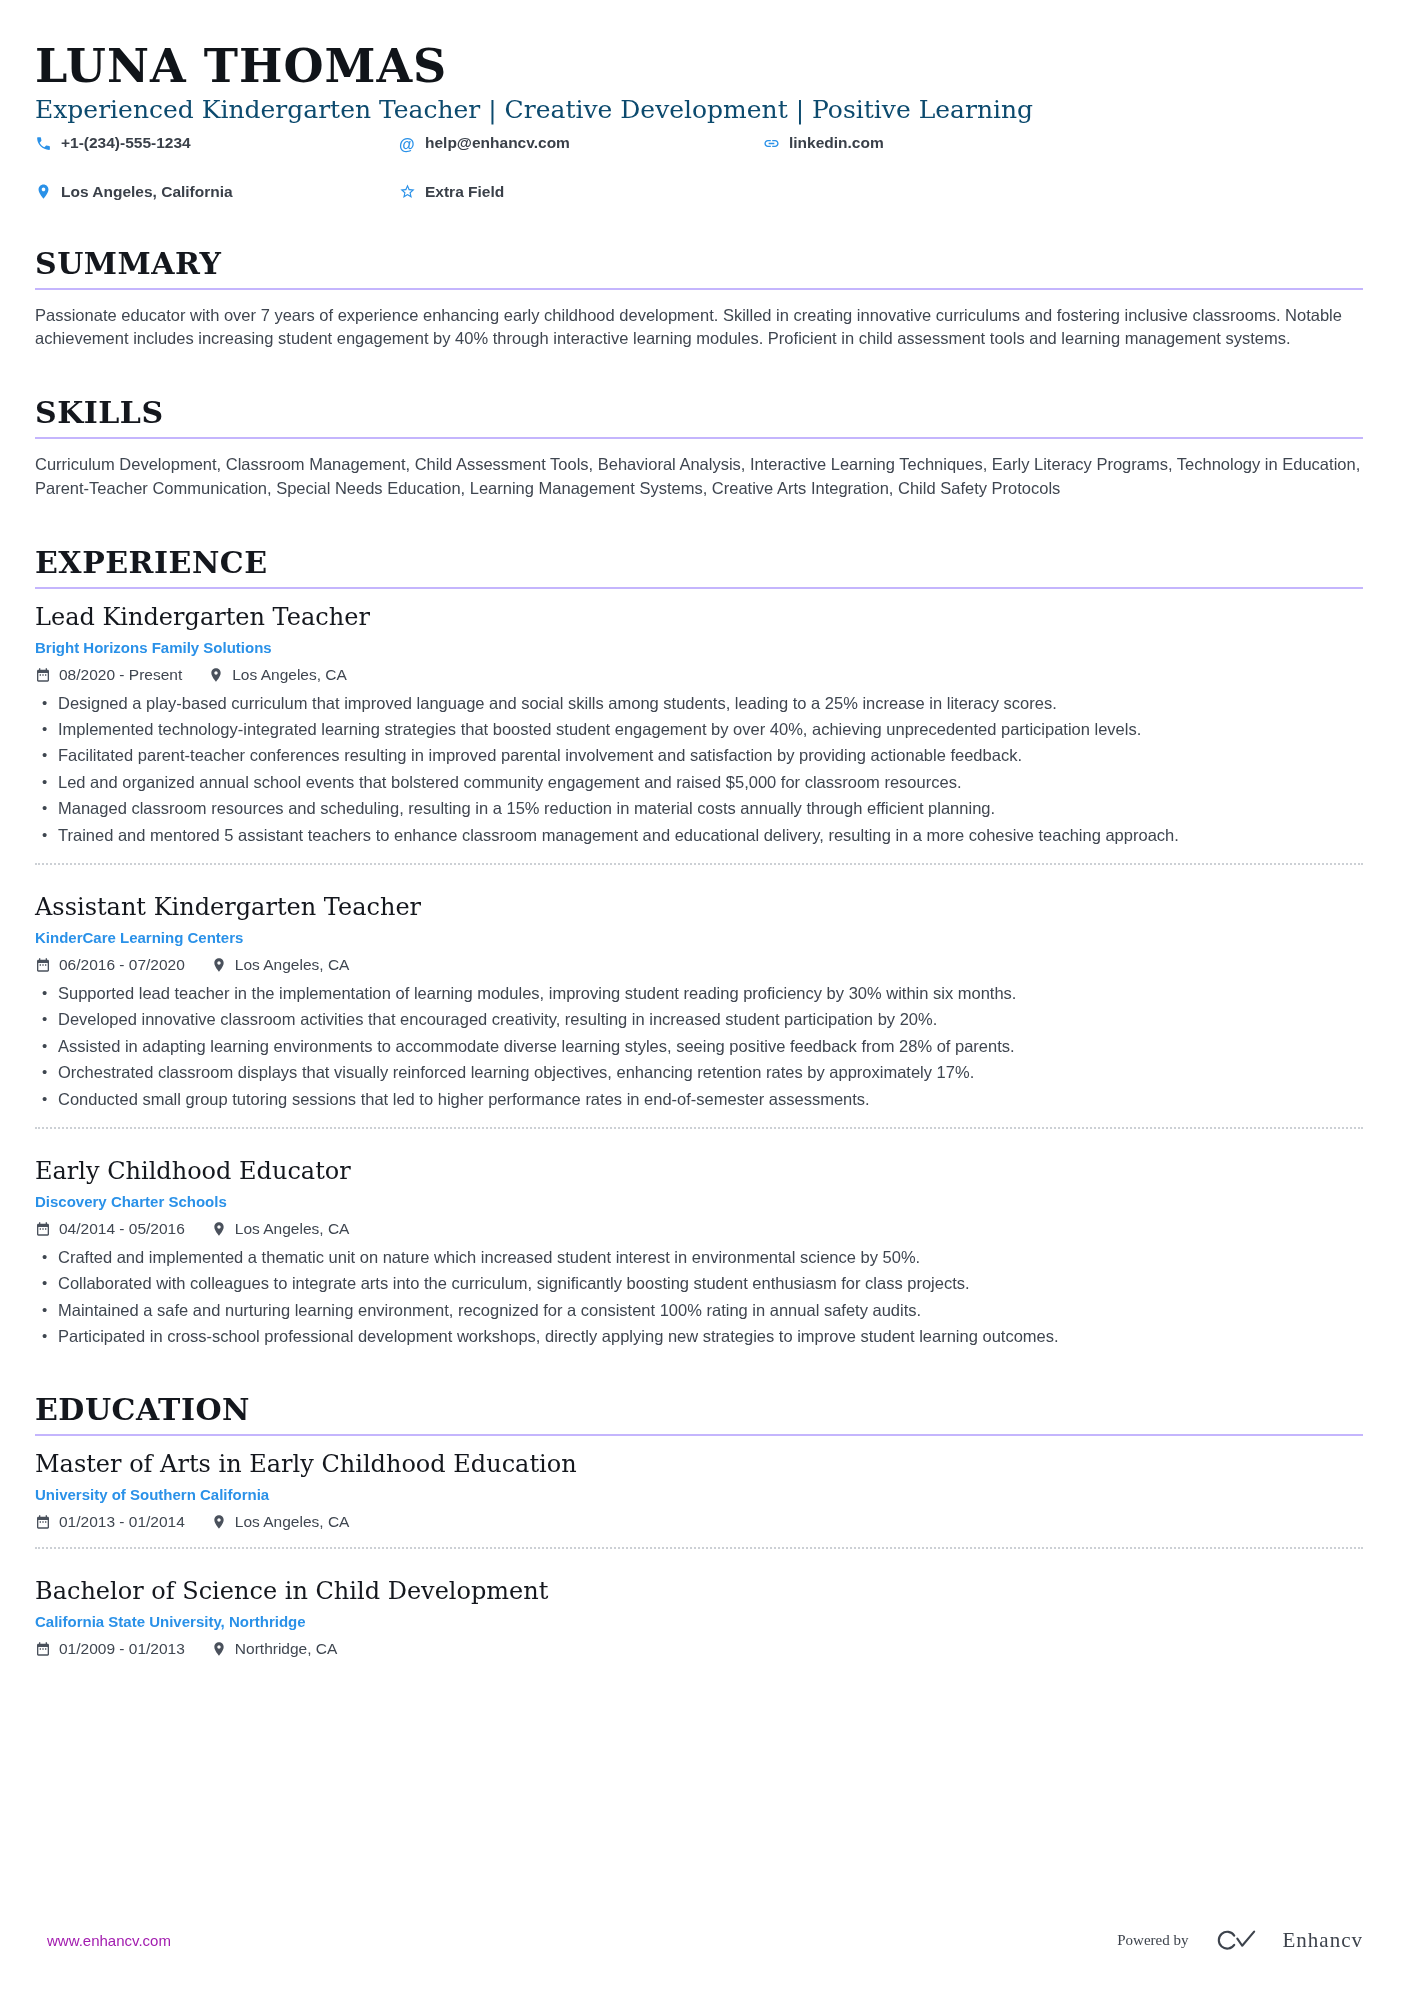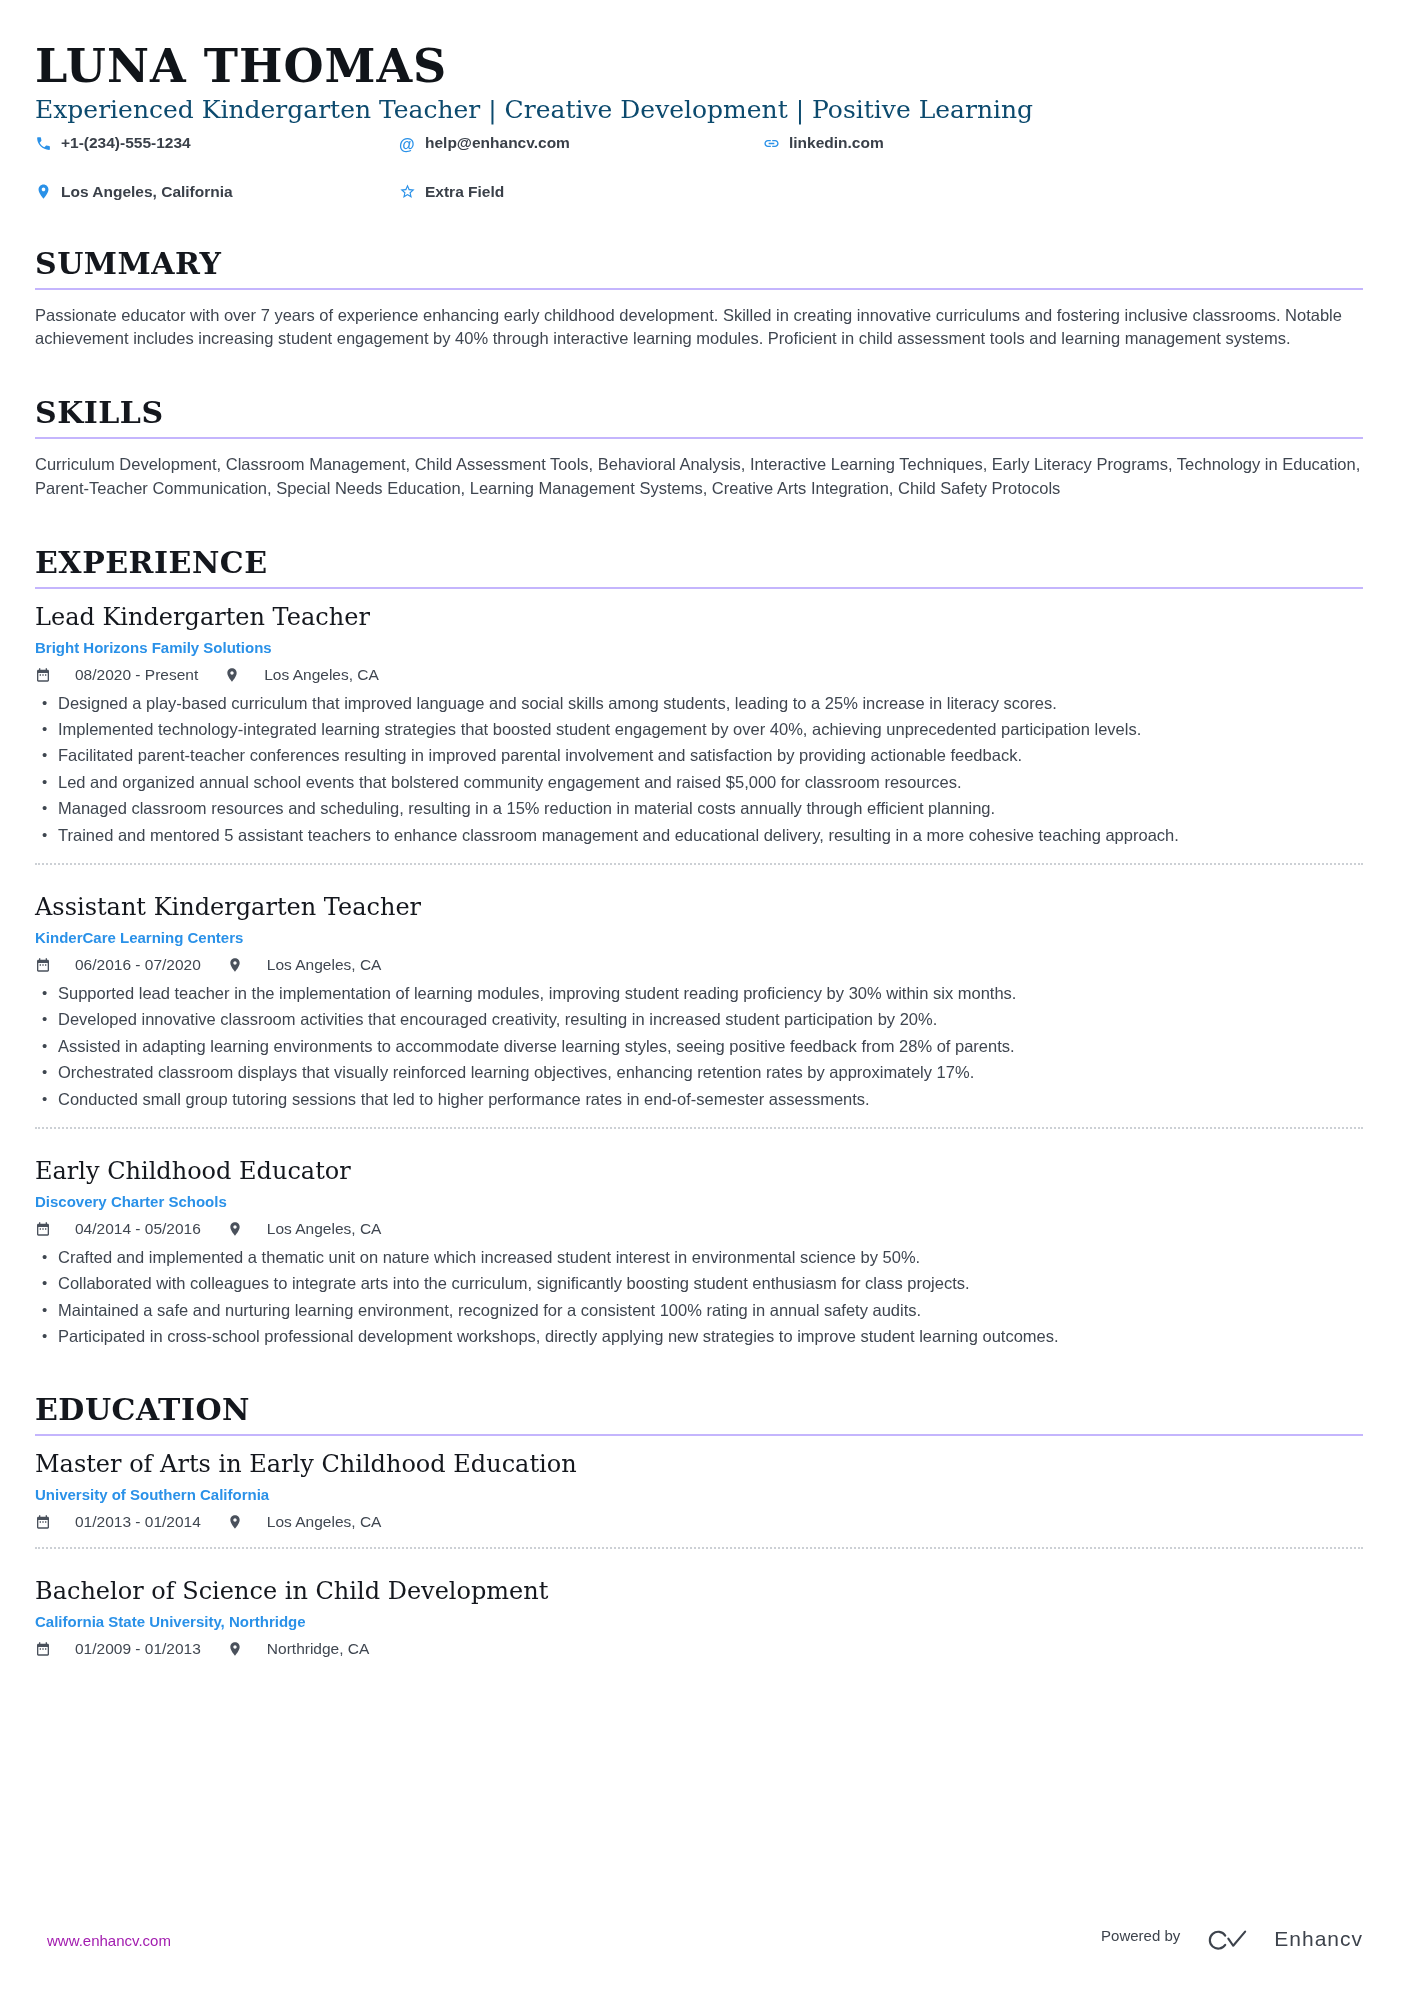--- a/index.html
+++ b/index.html
@@ -62,42 +62,42 @@
   }
   .job:first-of-type .entry-title, .degree:first-of-type .entry-title { margin-top: 10px; }
   .entry-company {
     font-size: 15px; font-weight: 700; color: #2a91e8;
     margin-top: 7px; line-height: 1.2;
   }
   .entry-meta {
     display: flex; align-items: center; gap: 26px;
     margin-top: 9px; font-size: 15.5px; color: #3f4650;
   }
-  .meta-item { display: flex; align-items: center; gap: 24px; }
+  .meta-item { display: flex; align-items: center; gap: 8px; }
   .micon { width: 16px; height: 16px; display: inline-flex; }
   .micon svg { width: 100%; height: 100%; }
 
   ul.bullets { list-style: none; margin-top: 8px; }
   ul.bullets li {
     position: relative; padding-left: 23px;
     font-size: 16.5px; line-height: 1.42; color: #3f4650;
     margin-bottom: 3px;
   }
   ul.bullets li::before {
     content: "•"; position: absolute; left: 7px; top: 0;
     color: #3f4650; font-size: 15px;
   }
 
   
   .footer {
     position: absolute; left: 47px; right: 47px; bottom: 42px;
     display: flex; justify-content: space-between; align-items: center;
   }
   .footer-site { font-size: 15px; color: #a21caf; }
-  .powered { display: flex; align-items: flex-start; gap: 24px; color: #3d434c; }
+  .powered { display: flex; align-items: center; gap: 24px; color: #3d434c; font-family: Liberation Serif, serif; }
   .powered-label { font-size: 15px; }
   .brand-logo { width: 46px; height: 26px; }
   .brand-name { font-size: 21px; letter-spacing: 1px; color: #3d434c; }
 </style>
 </head>
 <body>
 
 <div class="page">
 
   <header>

